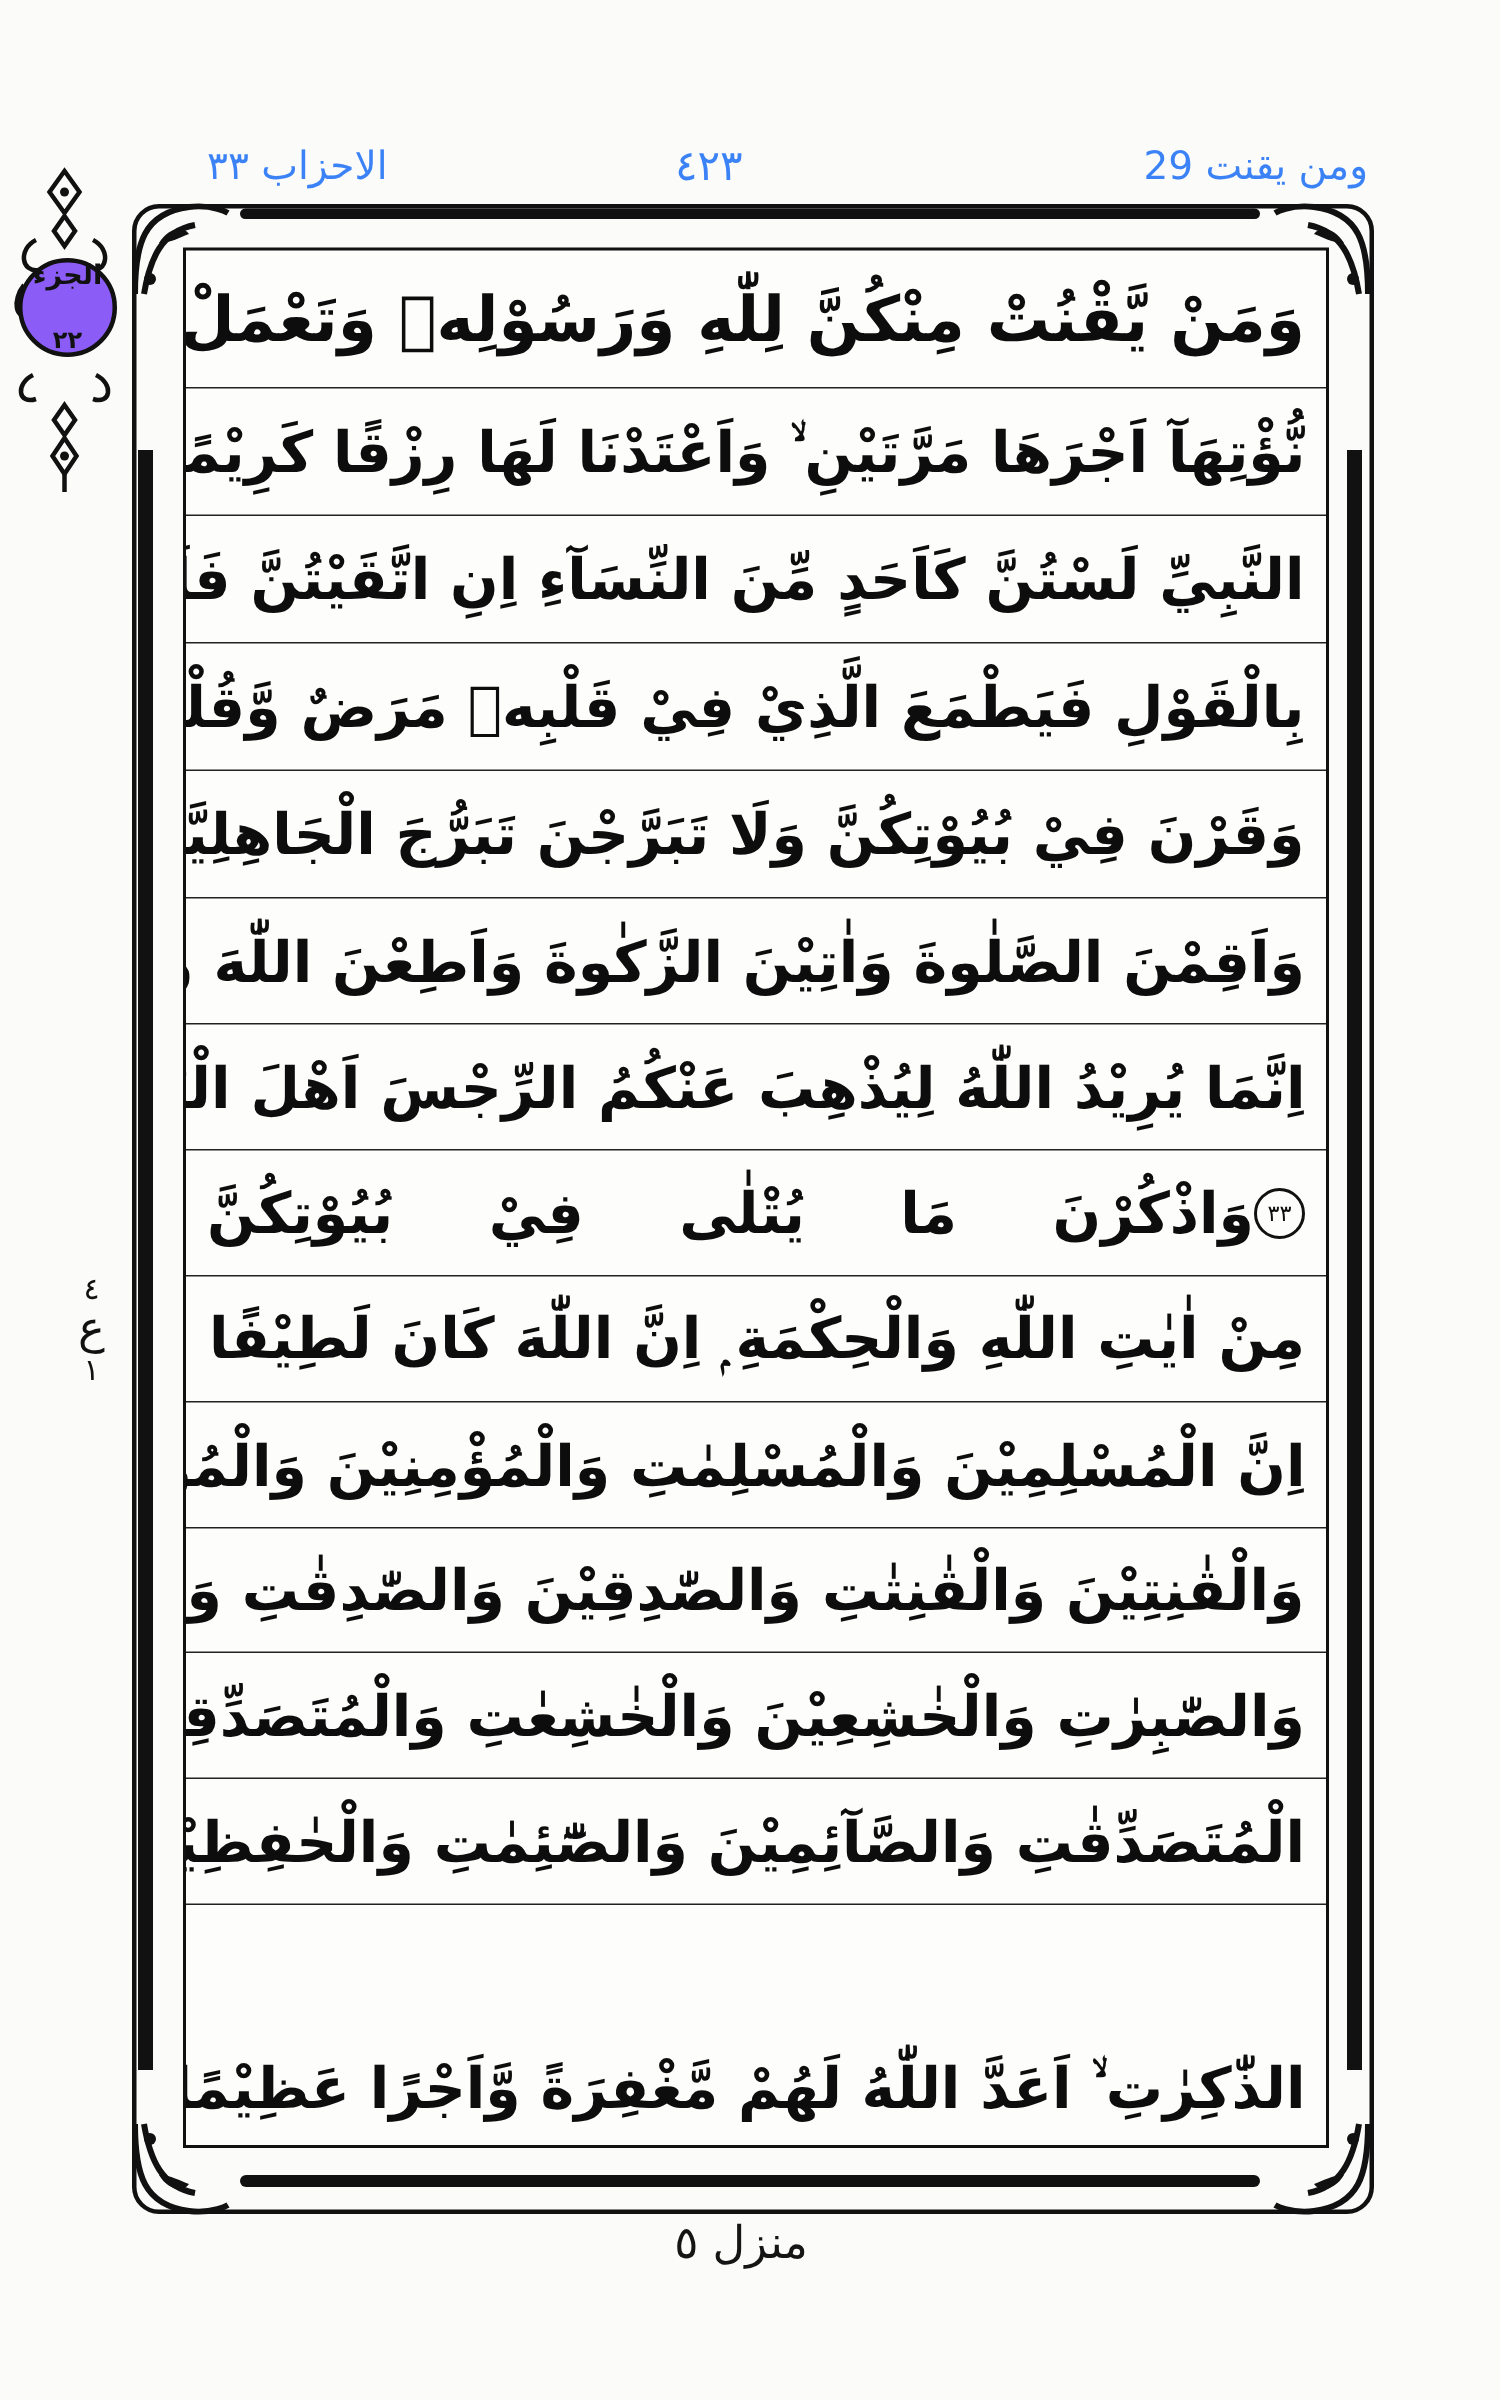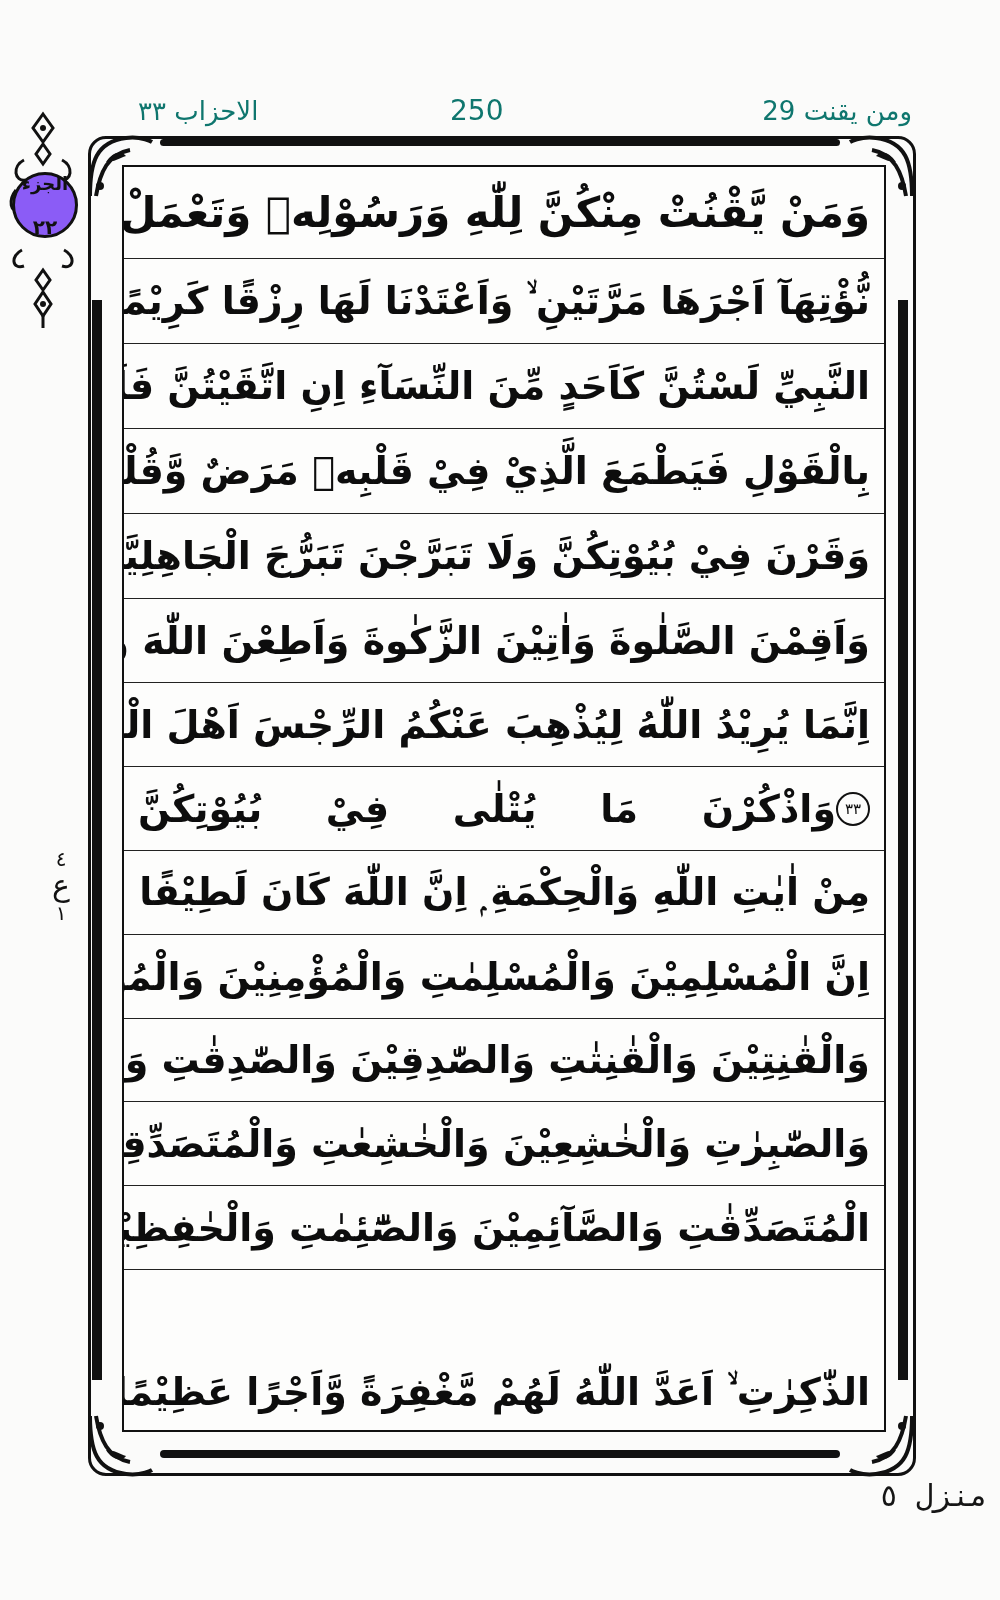--- a/index.html
+++ b/index.html
@@ -4,21 +4,21 @@
 <style>
   html, body { margin: 0; padding: 0; }
   body {
     width: 1000px; height: 1600px; position: relative; overflow: hidden;
     background: #fbfbfa; color: #111;
     font-family: "DejaVu Sans", sans-serif;
   }
   .abs { position: absolute; }
 
   
-  .hdr { top: 96px; font-size: 26px; line-height: 30px; direction: rtl; white-space: nowrap; color: #0f766e; }
+  .hdr { top: 96px; font-size: 26px; line-height: 30px; direction: rtl; white-space: nowrap; color: #3b82f6; }
   .hdr-right { right: 88px; }
   .hdr-center { left: 450px; font-size: 28px; }
   .hdr-left { left: 138px; }
 
   
   .frame-outer {
     left: 88px; top: 136px; width: 828px; height: 1340px;
     border: 3px solid #111; border-radius: 18px; box-sizing: border-box;
   }
   .thick-top { left: 160px; top: 139px; width: 680px; height: 7px; background: #111; border-radius: 4px; }
@@ -53,38 +53,38 @@
     font-size: 15px; font-weight: normal; margin: 0 0; vertical-align: middle;
   }
 
   
   .juz {
     left: 12px; top: 172px; width: 60px; height: 60px; border: 3px solid #111; border-radius: 50%;
     display: flex; flex-direction: column; align-items: center; justify-content: center;
     background: #8b5cf6; direction: rtl;
   }
   .juz .j1 { font-size: 18px; font-weight: bold; line-height: 20px; }
-  .juz .j2 { font-size: 20px; font-weight: bold; line-height: 18px; margin-top: 24px; }
+  .juz .j2 { font-size: 16px; font-weight: bold; line-height: 18px; margin-top: 24px; }
   .juz-orn { left: 6px; top: 110px; width: 74px; height: 220px; }
 
   
   .ruku {
     left: 46px; top: 848px; width: 30px; height: 80px;
     display: flex; flex-direction: column; align-items: center; direction: rtl;
     font-size: 20px; line-height: 22px; color: #111;
   }
 
   
-  .ftr { top: 1478px; left: 0; width: 988px; direction: rtl; font-size: 30px; color: #151515; font-family: Liberation Mono, monospace; }
+  .ftr { top: 1478px; left: 0; width: 988px; text-align: center; direction: rtl; font-size: 30px; color: #151515; }
 </style>
 </head>
 <body>
 
 <div class="abs hdr hdr-right">ومن يقنت 29</div>
-<div class="abs hdr hdr-center">250</div>
+<div class="abs hdr hdr-center">٤٢٣</div>
 <div class="abs hdr hdr-left">الاحزاب ٣٣</div>
 
 <svg class="abs juz-orn" viewBox="0 0 74 220">
   <g fill="none" stroke="#111" stroke-width="3">
     <path d="M37 4 L47 18 L37 32 L27 18 Z"></path>
     <path d="M37 34 L44 44 L37 54 L30 44 Z"></path>
     <path d="M18 50 C6 56 8 72 20 70 M56 50 C68 56 66 72 54 70"></path>
     <path d="M10 80 C2 90 4 104 14 100 M64 80 C72 90 70 104 60 100"></path>
     <path d="M16 140 C4 146 6 160 18 156 M58 140 C70 146 68 160 56 156"></path>
     <path d="M37 160 L44 170 L37 180 L30 170 Z"></path>

